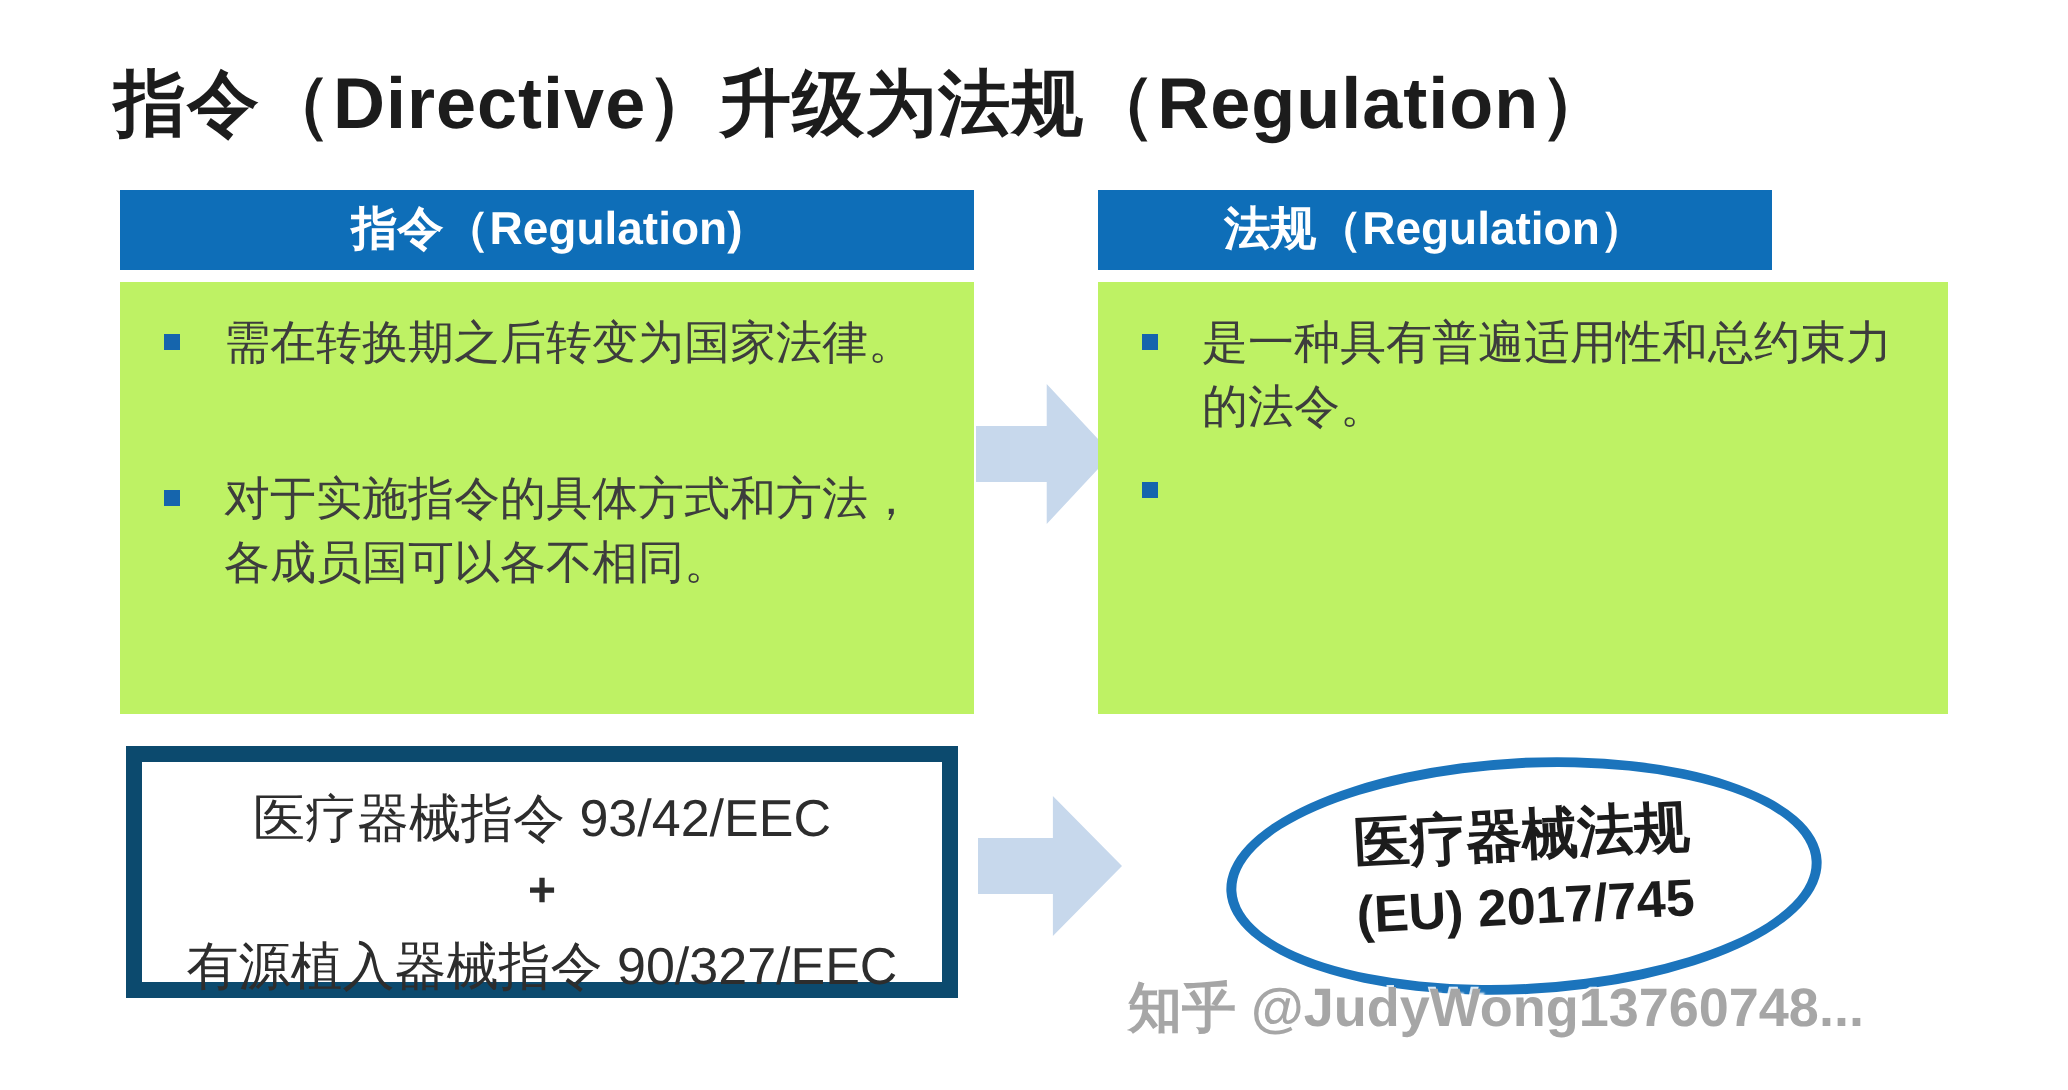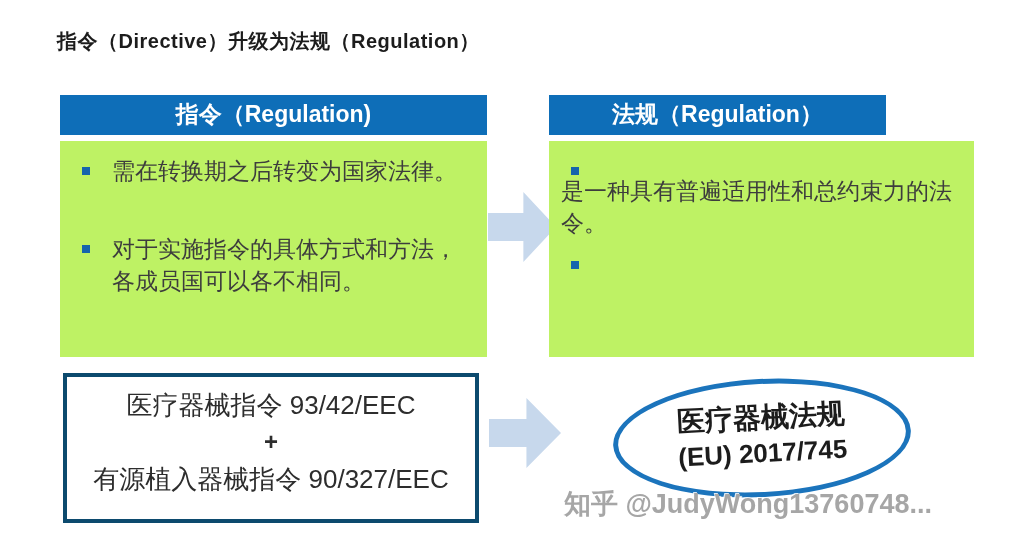--- a/index.html
+++ b/index.html
@@ -11,21 +11,21 @@
     width: 1034px;
     height: 545px;
     background: #ffffff;
     overflow: hidden;
   }
 
   .page-title {
     position: absolute;
     left: 57px;
     top: 28px;
-    font-size: 20px;
+    font-size: 36px;
     font-weight: bold;
     color: #1c1c1c;
     letter-spacing: 0.5px;
     white-space: nowrap;
   }
 
   .col-header {
     position: absolute;
     top: 95px;
     height: 40px;
@@ -47,21 +47,21 @@
     padding: 14px 12px 0 12px;
   }
   .col-body.left  { left: 60px;  width: 427px; }
   .col-body.right { left: 549px; width: 425px; }
 
   .bullet-row {
     display: flex;
     align-items: flex-start;
   }
   .col-body.left  .bullet-row.first { margin-bottom: 46px; }
-  .col-body.right .bullet-row.first { margin-bottom: 10px; flex-direction: column; }
+  .col-body.right .bullet-row.first { margin-bottom: 10px; }
 
   .bullet-marker {
     flex: 0 0 8px;
     width: 8px;
     height: 8px;
     margin: 12px 22px 0 10px;
     background: #1565ad;
   }
   .bullet-text {
     font-size: 23px;
@@ -75,23 +75,23 @@
     clip-path: polygon(0 30%, 52% 30%, 52% 0, 100% 50%, 52% 100%, 52% 70%, 0 70%);
   }
   .block-arrow.mid    { left: 488px; top: 192px; width: 68px; height: 70px; }
   .block-arrow.bottom { left: 489px; top: 398px; width: 72px; height: 70px; }
 
   .source-box {
     position: absolute;
     left: 63px;
     top: 373px;
     width: 416px;
-    height: 150px;
+    height: 126px;
     background: #ffffff;
-    border: 4px solid #0c4a6e;
+    border: 8px solid #0c4a6e;
     text-align: center;
     padding-top: 9px;
   }
   .source-line {
     font-size: 26px;
     line-height: 38px;
     color: #2d2d2d;
   }
   .source-plus {
     font-size: 24px;

